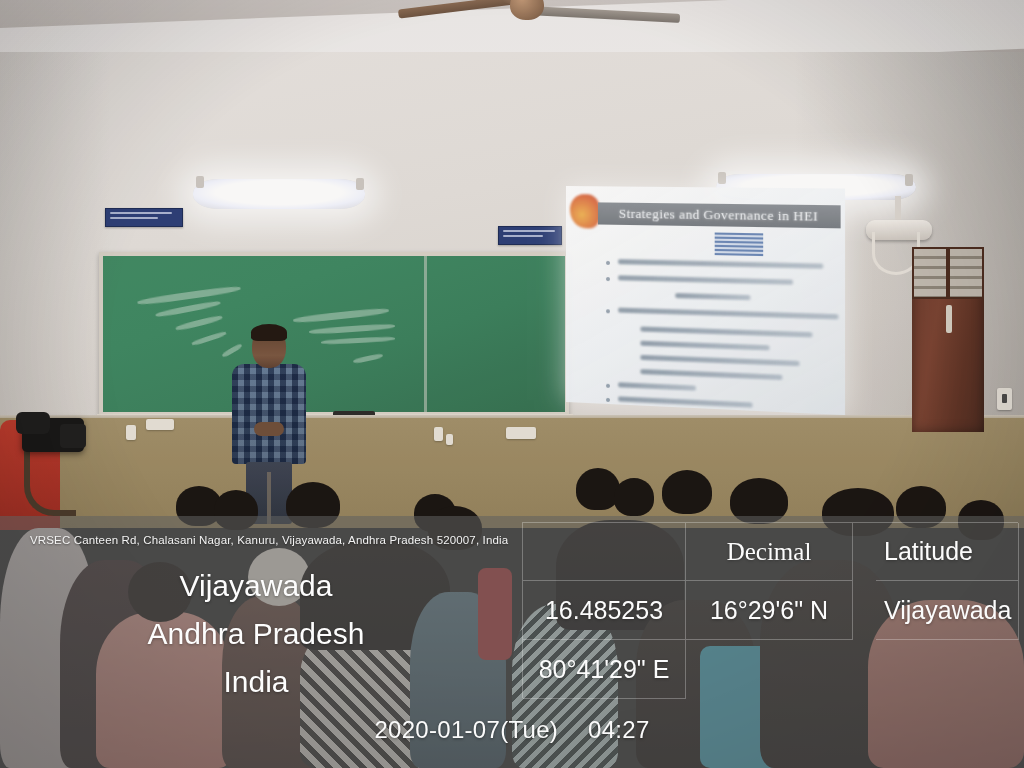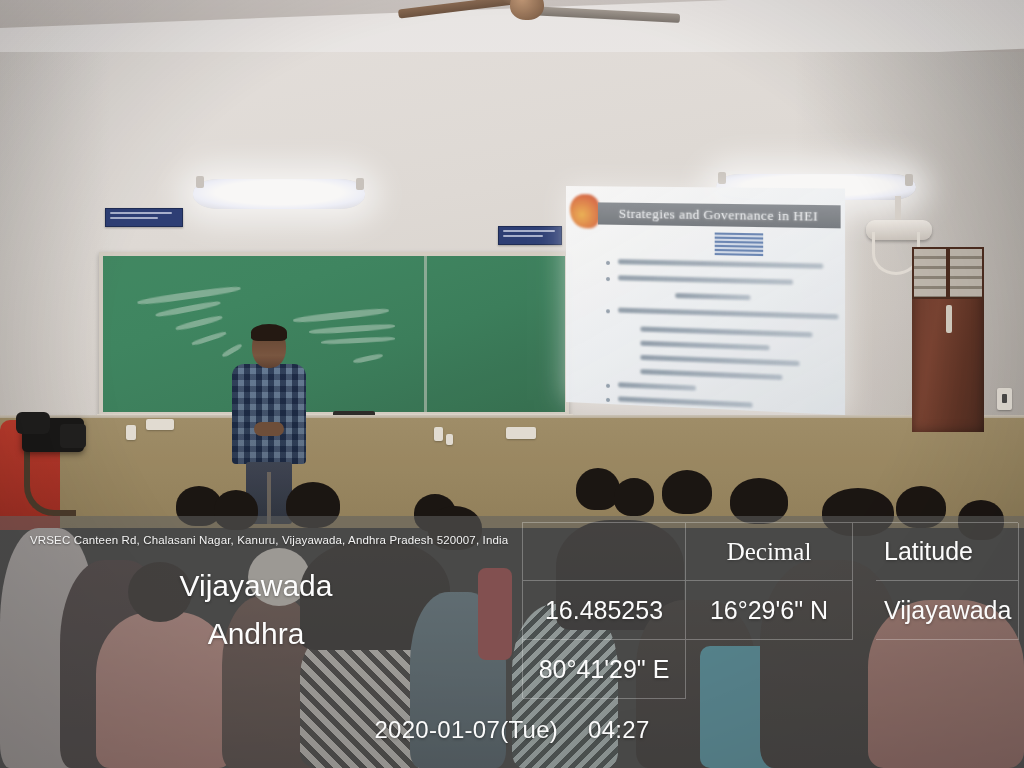--- a/index.html
+++ b/index.html
@@ -402,21 +402,22 @@
     <div class="warm"></div>
     <div class="vignette"></div>
   </div>
 
   <div class="overlay">
 
     <div class="addr">VRSEC Canteen Rd, Chalasani Nagar, Kanuru, Vijayawada, Andhra Pradesh 520007, India</div>
 
     <div class="place">
       <div>Vijayawada</div>
-      <div>Andhra</div>
+      <div>Andhra Pradesh</div>
+      <div>India</div>
     </div>
 
     <div class="gtable">
       <div class="gcell blank"></div>
       <div class="gcell hdr">Decimal</div>
 
       <div class="gcell lbl">Latitude</div>
       <div class="gcell val">16.485253</div>
       <div class="gcell val">16°29'6" N</div>
 

